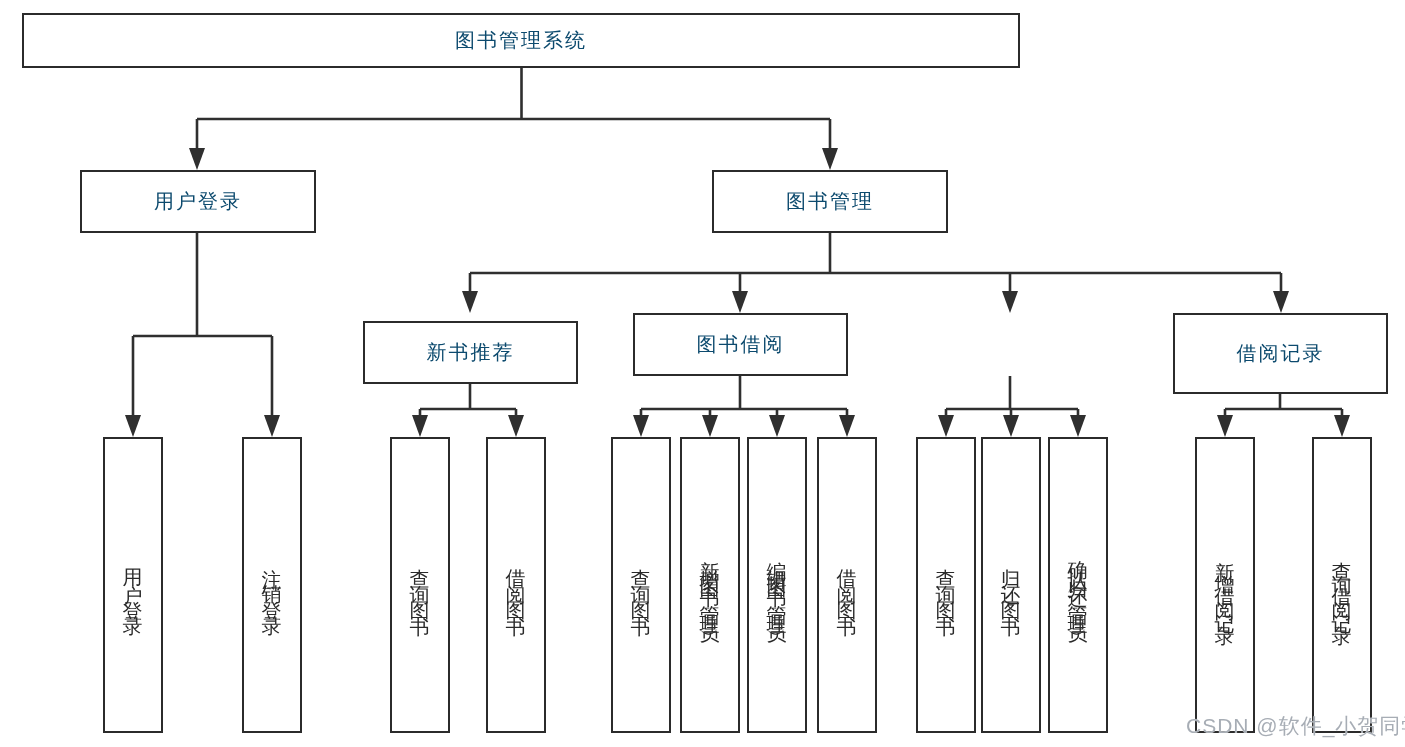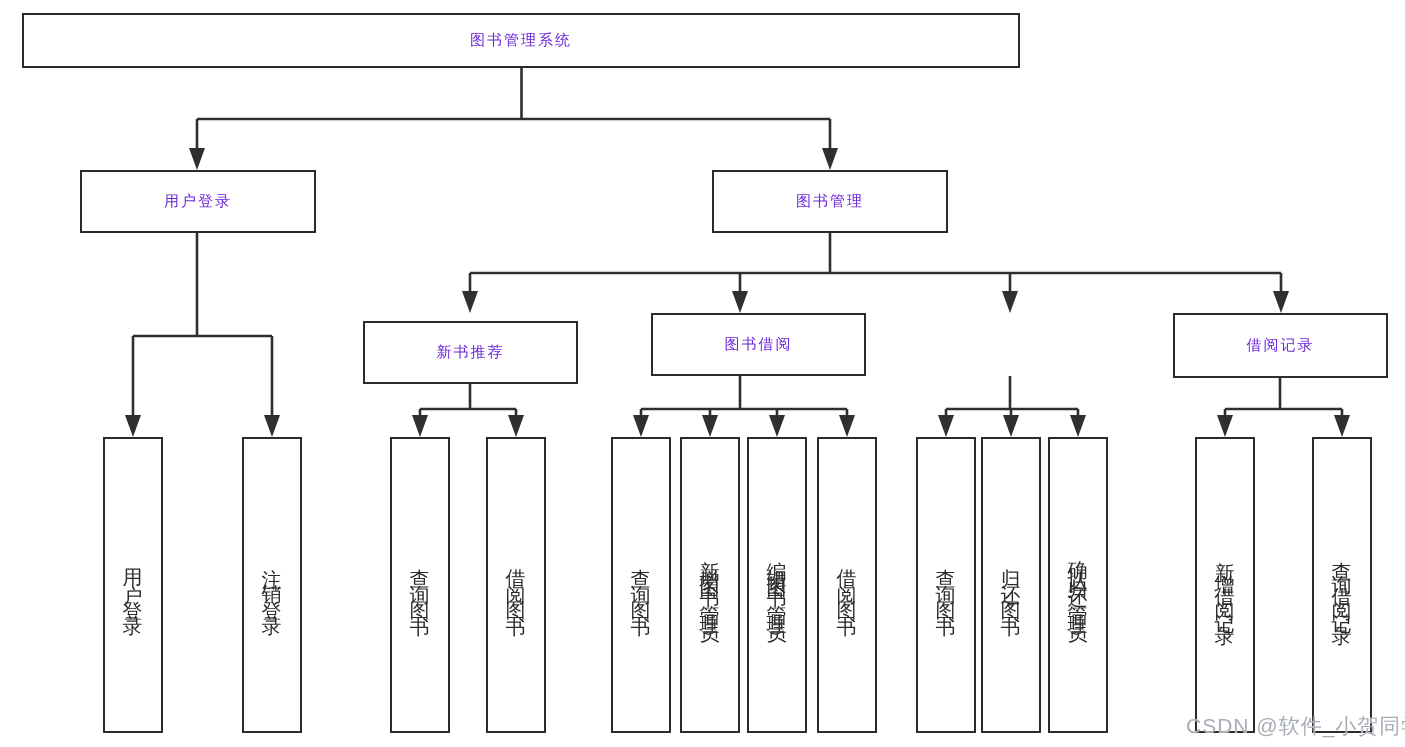--- a/index.html
+++ b/index.html
@@ -28,22 +28,22 @@
   .hbox {
     position: absolute;
     box-sizing: border-box;
     border: 2.5px solid #2b2b2b;
     background: #ffffff;
     display: flex;
     align-items: center;
     justify-content: center;
   }
   .hbox span {
-    font-size: 15px;
-    color: #6d28d9;
+    font-size: 20px;
+    color: #0c4a6e;
     letter-spacing: 2px;
     white-space: nowrap;
   }
   .vbox {
     position: absolute;
     top: 437px;
     width: 60px;
     height: 296px;
     box-sizing: border-box;
     border: 2.5px solid #2b2b2b;
@@ -130,24 +130,24 @@
   <div class="hbox" style="left:80px; top:170px; width:236px; height:63px;">
     <span>用户登录</span>
   </div>
   <div class="hbox" style="left:712px; top:170px; width:236px; height:63px;">
     <span>图书管理</span>
   </div>
 
   <div class="hbox" style="left:363px; top:321px; width:215px; height:63px;">
     <span>新书推荐</span>
   </div>
-  <div class="hbox" style="left:633px; top:313px; width:215px; height:63px;margin-left:18px;">
+  <div class="hbox" style="left:633px; top:313px; width:215px; height:63px;">
     <span>图书借阅</span>
   </div>
-  <div class="hbox" style="left:1173px; top:313px; width:215px; height:65px;">
+  <div class="hbox" style="left:1173px; top:313px; width:215px; height:81px;">
     <span>借阅记录</span>
   </div>
 
   <div class="vbox" style="left:103px;">
     <span class="vlabel">用户登录</span>
   </div>
   <div class="vbox" style="left:242px;">
     <span class="vlabel">注销登录</span>
   </div>
 

